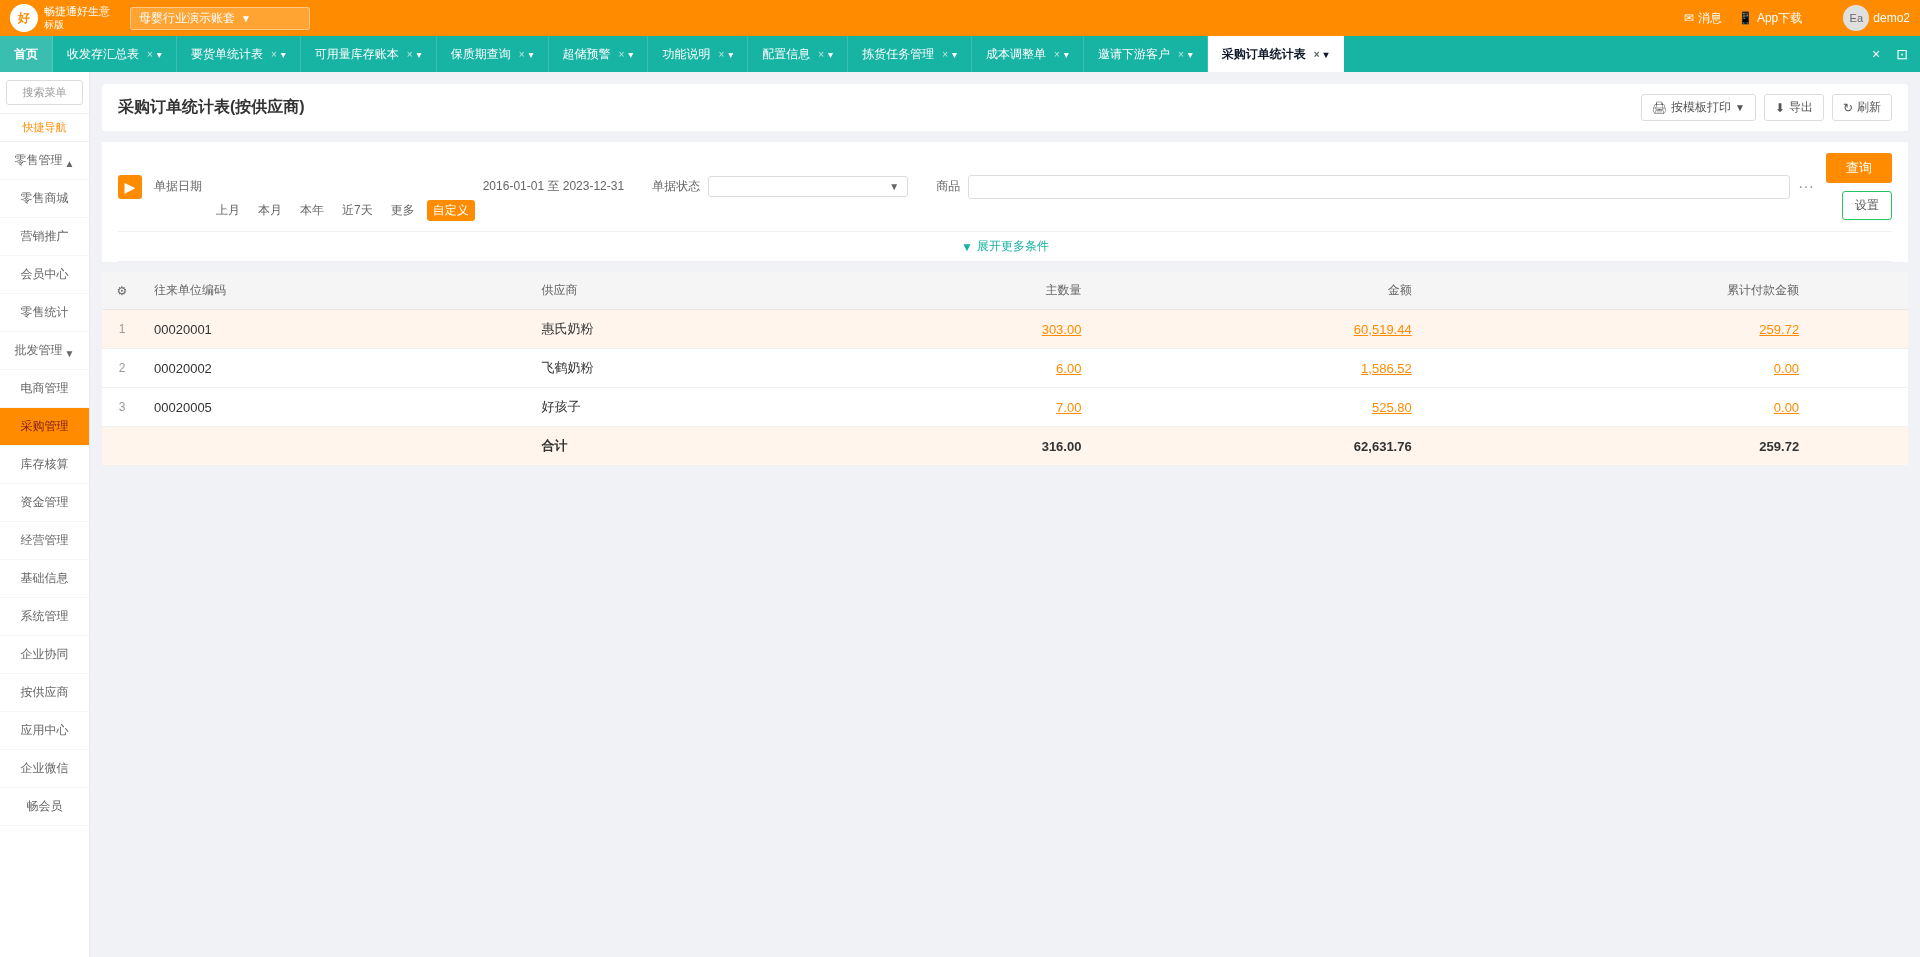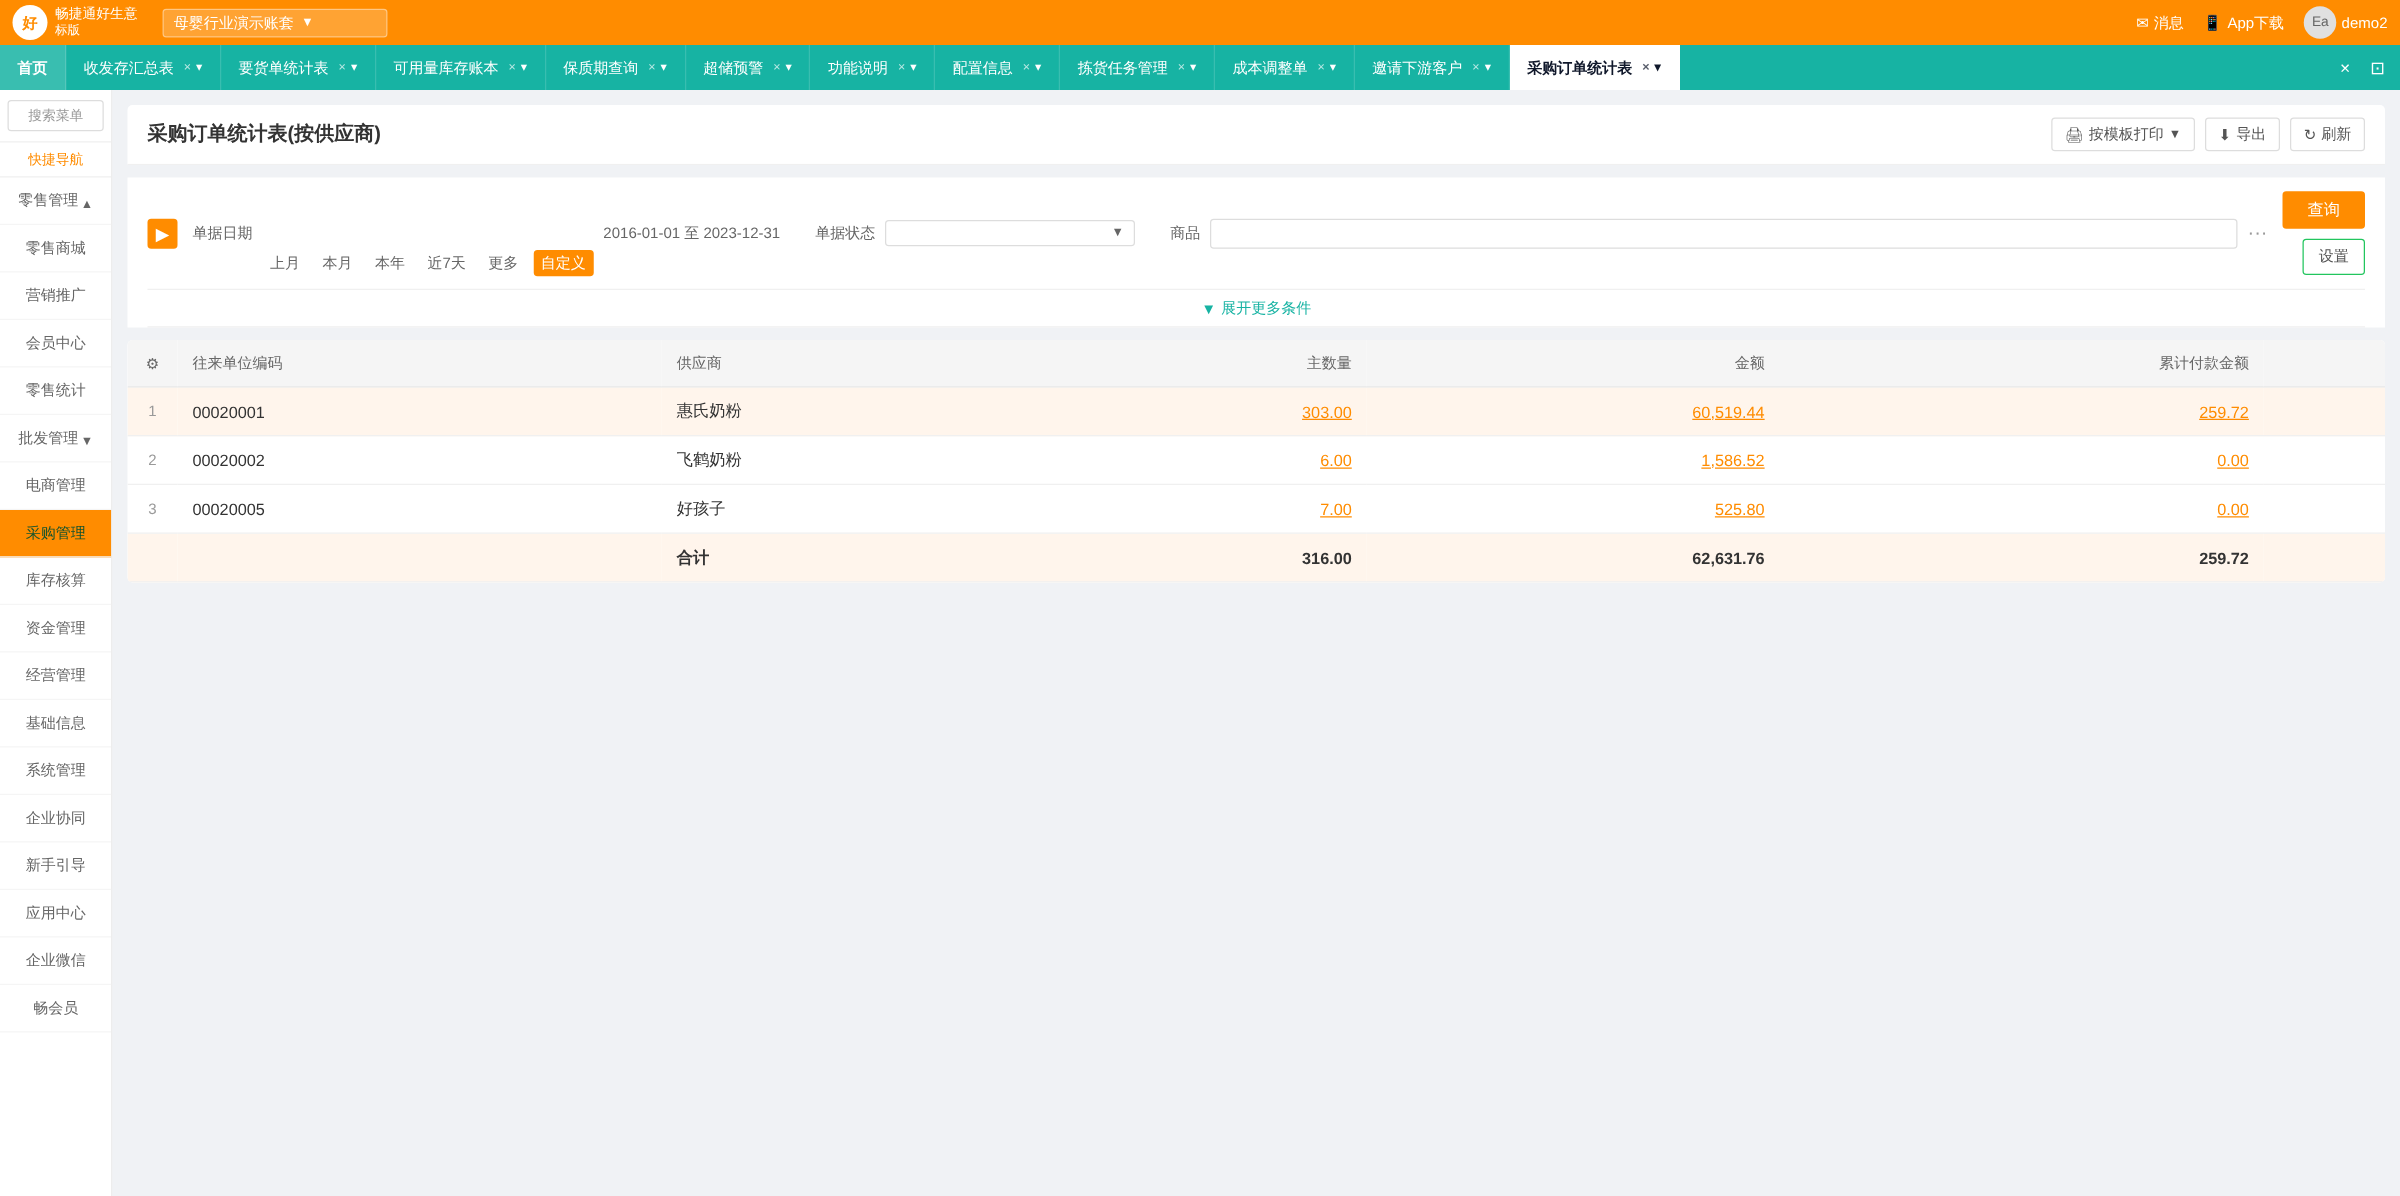--- a/index.html
+++ b/index.html
@@ -6,42 +6,42 @@
     body { font-family: 'Microsoft YaHei', Arial, sans-serif; font-size: 13px; background: #f5f5f5; color: #333; display: flex; flex-direction: column; height: 957px; overflow: hidden; }
 
     
     .top-bar { background: #ff8c00; height: 36px; display: flex; align-items: center; padding: 0 10px; gap: 10px; flex-shrink: 0; }
     .logo-area { display: flex; align-items: center; gap: 6px; }
     .logo-icon { width: 28px; height: 28px; background: #fff; border-radius: 50%; display: flex; align-items: center; justify-content: center; font-size: 12px; color: #ff8c00; font-weight: bold; }
     .logo-text { color: #fff; font-size: 11px; line-height: 1.2; }
     .org-selector { margin-left: 10px; background: rgba(255,255,255,0.2); border: 1px solid rgba(255,255,255,0.4); border-radius: 3px; padding: 2px 8px; color: #fff; font-size: 12px; display: flex; align-items: center; gap: 6px; cursor: pointer; min-width: 180px; }
     .top-right { margin-left: auto; display: flex; align-items: center; gap: 16px; }
     .top-right-item { color: #fff; font-size: 12px; display: flex; align-items: center; gap: 4px; cursor: pointer; }
-    .user-avatar { width: 26px; height: 26px; border-radius: 50%; background: #e0e0e0; display: flex; align-items: center; justify-content: center; font-size: 11px; color: #666; }
+    .user-avatar { width: 26px; height: 26px; border-radius: 50%; background: #e0e0e0; display: flex; align-items: center; justify-content: center; font-size: 11px; color: #666; margin-left: 25px; }
 
     
     .nav-tabs { background: #17b3a3; height: 36px; display: flex; align-items: stretch; flex-shrink: 0; overflow: hidden; }
     .nav-tab { padding: 0 14px; display: flex; align-items: center; color: #fff; font-size: 12px; cursor: pointer; white-space: nowrap; border-right: 1px solid rgba(255,255,255,0.15); gap: 4px; }
     .nav-tab.home { background: rgba(255,255,255,0.15); font-weight: bold; }
     .nav-tab.active { background: #fff; color: #0f172a; font-weight: bold; }
     .nav-tab .close-btn { font-size: 10px; color: inherit; margin-left: 4px; opacity: 0.7; }
     .nav-tab .arrow { font-size: 10px; }
     .nav-right-btns { margin-left: auto; display: flex; align-items: center; padding: 0 8px; gap: 8px; }
     .nav-right-btn { color: #fff; font-size: 14px; cursor: pointer; padding: 4px; }
 
     
     .main-layout { display: flex; flex: 1; overflow: hidden; }
 
     
     .sidebar { width: 90px; background: #fff; border-right: 1px solid #e8e8e8; display: flex; flex-direction: column; flex-shrink: 0; overflow-y: auto; }
     .sidebar-search { padding: 8px 6px; border-bottom: 1px solid #f0f0f0; }
     .sidebar-search-btn { width: 100%; background: none; border: 1px solid #ddd; border-radius: 3px; padding: 4px; font-size: 11px; color: #999; cursor: pointer; text-align: center; }
     .sidebar-nav-btn { padding: 6px 4px; border-bottom: 1px solid #f0f0f0; font-size: 11px; color: #ff8c00; text-align: center; cursor: pointer; }
     .sidebar-item { padding: 10px 4px; text-align: center; font-size: 12px; color: #666; cursor: pointer; border-bottom: 1px solid #f5f5f5; }
-    .sidebar-item.active { color: #14532d; background: #ff8c00; }
+    .sidebar-item.active { color: #7f1d1d; background: #ff8c00; }
     .sidebar-item-with-arrow { display: flex; align-items: flex-end; justify-content: center; gap: 2px; }
 
     
     .content { flex: 1; overflow: hidden; display: flex; flex-direction: column; background: #f0f2f5; }
 
     
     .page-content { flex: 1; overflow: auto; padding: 12px; }
 
     
     .page-title-bar { background: #fff; padding: 10px 16px; display: flex; align-items: center; justify-content: space-between; border-bottom: 1px solid #f0f0f0; margin-bottom: 10px; border-radius: 4px 4px 0 0; }
@@ -206,21 +206,21 @@
       <span style="font-size:10px;">▼</span>
     </div>
     <div class="sidebar-item">电商管理</div>
     <div class="sidebar-item active">采购管理</div>
     <div class="sidebar-item">库存核算</div>
     <div class="sidebar-item">资金管理</div>
     <div class="sidebar-item">经营管理</div>
     <div class="sidebar-item">基础信息</div>
     <div class="sidebar-item">系统管理</div>
     <div class="sidebar-item">企业协同</div>
-    <div class="sidebar-item">新手引导</div>
+    <div class="sidebar-item">按供应商</div>
     <div class="sidebar-item">应用中心</div>
     <div class="sidebar-item">企业微信</div>
     <div class="sidebar-item">畅会员</div>
   </div>
 
   <div class="content">
     <div class="page-content">
 
       <div class="page-title-bar">
         <div class="page-title">采购订单统计表(按供应商)</div>

